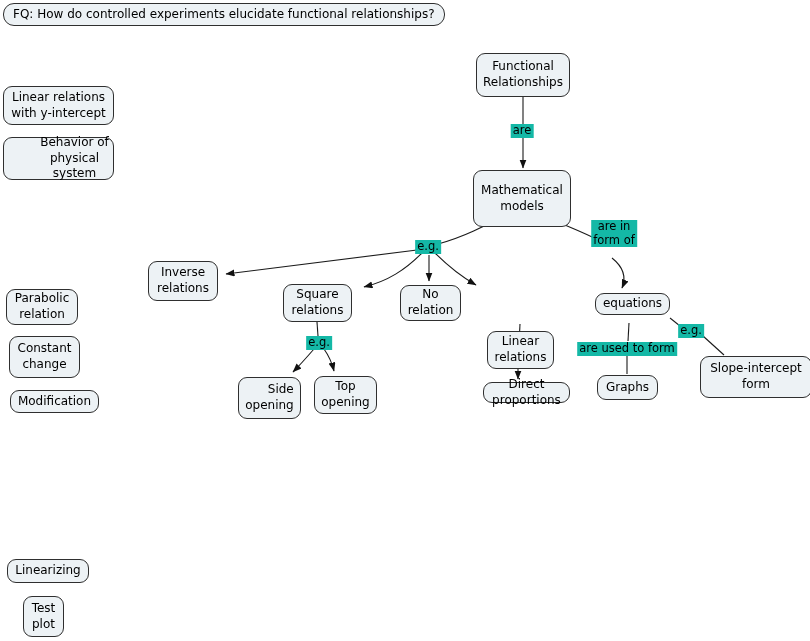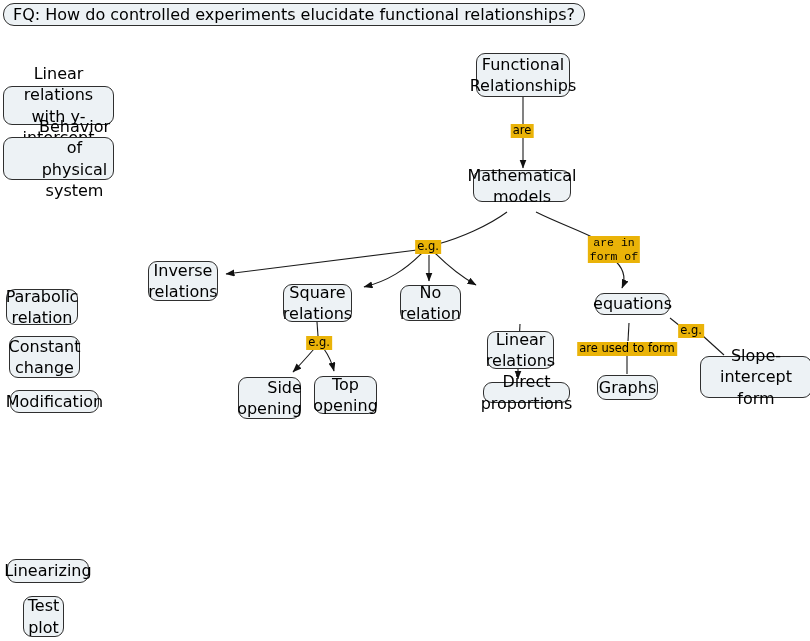--- a/index.html
+++ b/index.html
@@ -5,26 +5,26 @@
   html,body{margin:0;padding:0;background:#fff;}
   #canvas{
     position:relative;width:810px;height:641px;background:#fff;overflow:hidden;
     font-family:"DejaVu Sans","Liberation Sans",sans-serif;
   }
   #wires{position:absolute;left:0;top:0;width:810px;height:641px;}
   .node{
     position:absolute;box-sizing:border-box;
     background:#edf2f5;border:1px solid #2f2f2f;border-radius:9px;
     display:flex;align-items:center;justify-content:center;
-    text-align:center;font-size:16px;line-height:1.33;color:#000;
+    text-align:center;font-size:12px;line-height:1.33;color:#000;
     white-space:pre-line;padding:2px 4px;
   }
   .fq{border-radius:11px;white-space:nowrap;padding:0 9px;height:23px;}
   .link-label{
-    position:absolute;background:#eab308;color:#000;
+    position:absolute;background:#14b8a6;color:#000;
     font-size:11.5px;line-height:1.18;text-align:center;
     white-space:pre-line;padding:0 2px;transform:translateX(-50%);
   }
 </style>
 </head>
 <body>
 
 <div id="canvas">
 
   <svg id="wires" viewBox="0 0 810 641" fill="none" stroke="#1a1a1a" stroke-width="1.1">
@@ -47,35 +47,35 @@
     <path d="M520,324 L519,344"></path>
     <path d="M518,357 L518,379" marker-end="url(#ah)"></path>
     <path d="M629,323 L628,341"></path>
     <path d="M627,355 L627,374"></path>
     <path d="M670,318 L680,326"></path>
     <path d="M703,336 L724,355"></path>
   </svg>
 
   <div class="link-label" style="left:522px;top:124px;">are</div>
   <div class="link-label" style="left:428px;top:240px;">e.g.</div>
-  <div class="link-label" style="left:614px;top:236px;font-family:Liberation Mono, monospace;">are in
+  <div class="link-label" style="left:614px;top:220px;">are in
 form of</div>
   <div class="link-label" style="left:319px;top:336px;">e.g.</div>
   <div class="link-label" style="left:518px;top:344px;">e.g.</div>
   <div class="link-label" style="left:627px;top:342px;">are used to form</div>
   <div class="link-label" style="left:691px;top:324px;">e.g.</div>
 
   <div class="node fq" style="left:3px;top:3px;">FQ: How do controlled experiments elucidate functional relationships?</div>
   <div class="node" style="left:3px;top:86px;width:111px;height:39px;">Linear relations
 with y-intercept</div>
   <div class="node" style="left:3px;top:137px;width:111px;height:43px;padding-left:36px;">Behavior of
 physical system</div>
   <div class="node" style="left:476px;top:53px;width:94px;height:44px;">Functional
 Relationships</div>
-  <div class="node" style="left:473px;top:170px;width:98px;height:32px;">Mathematical
+  <div class="node" style="left:473px;top:170px;width:98px;height:57px;">Mathematical
 models</div>
   <div class="node" style="left:148px;top:261px;width:70px;height:40px;">Inverse
 relations</div>
   <div class="node" style="left:283px;top:284px;width:69px;height:38px;">Square
 relations</div>
   <div class="node" style="left:400px;top:285px;width:61px;height:36px;">No
 relation</div>
   <div class="node" style="left:487px;top:286px;width:67px;height:38px;margin-top:45px;">Linear
 relations</div>
   <div class="node" style="left:595px;top:293px;width:75px;height:22px;">equations</div>

